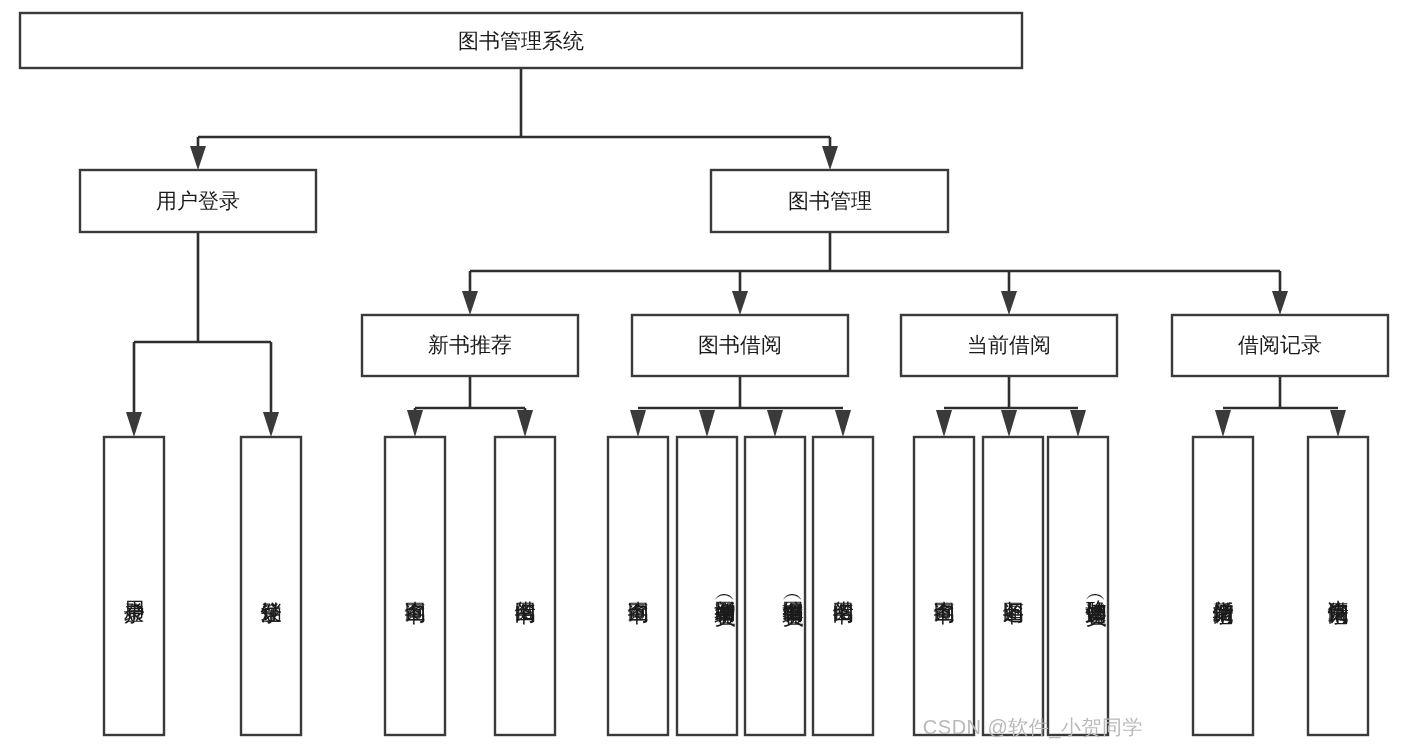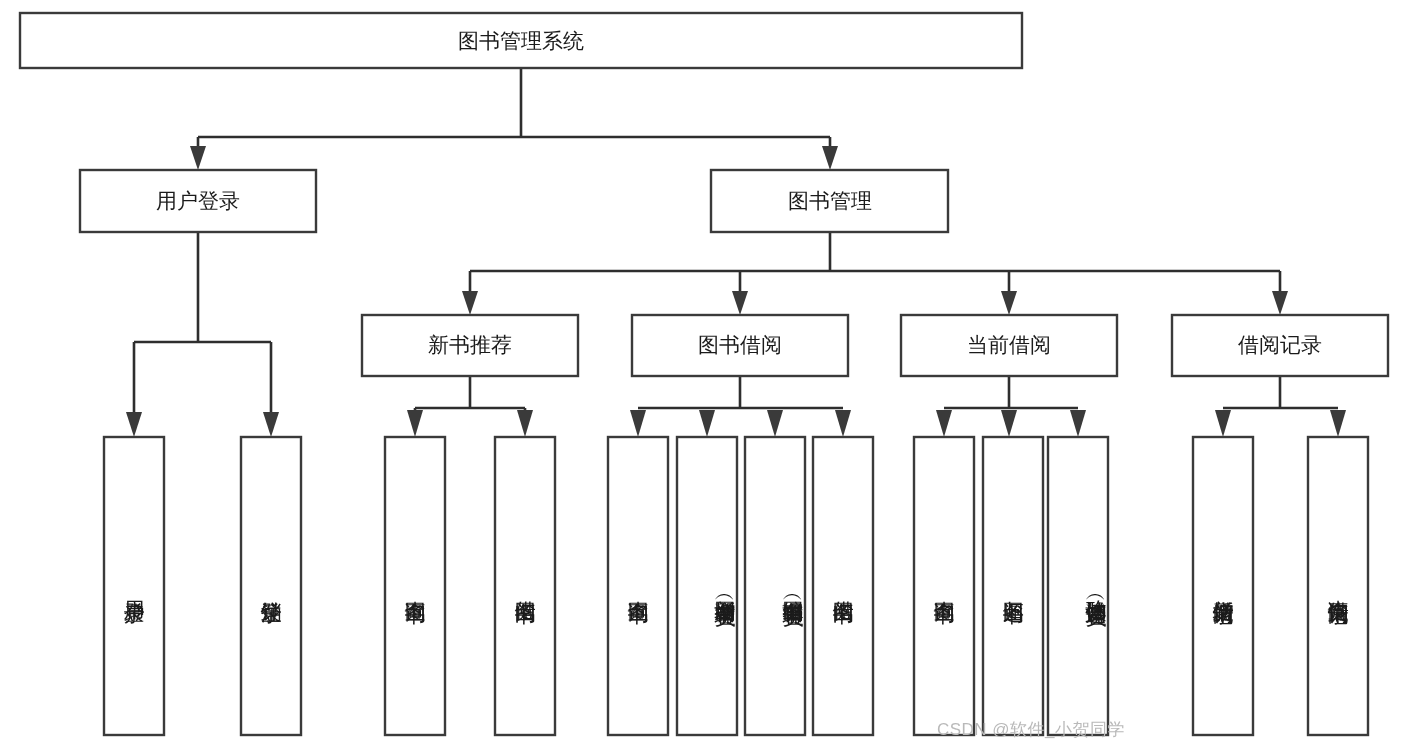--- a/index.html
+++ b/index.html
@@ -12,20 +12,21 @@
     height: 747px;
     font-family: "Liberation Sans", "DejaVu Sans", sans-serif;
     overflow: hidden;
     position: relative;
   }
   #diagram-root {
     position: relative;
     width: 1133px;
     height: 747px;
     background: #ffffff;
+    padding-left: 18px;
   }
   svg.diagram-svg {
     position: absolute;
     left: 0;
     top: 0;
     width: 1405px;
     height: 747px;
   }
   .node-box {
     fill: #ffffff;
@@ -60,21 +61,21 @@
     letter-spacing: 1px;
     text-align: center;
     white-space: nowrap;
     pointer-events: none;
   }
   .watermark {
     position: absolute;
     right: 8px;
     bottom: 6px;
     font-family: "Liberation Sans", "DejaVu Sans", sans-serif;
-    font-size: 17px;
+    font-size: 20px;
     color: #b9b9b9;
     letter-spacing: 0.5px;
     white-space: nowrap;
     text-align: center;
   }
 </style>
 </head>
 <body>
 
 <div id="diagram-root">

